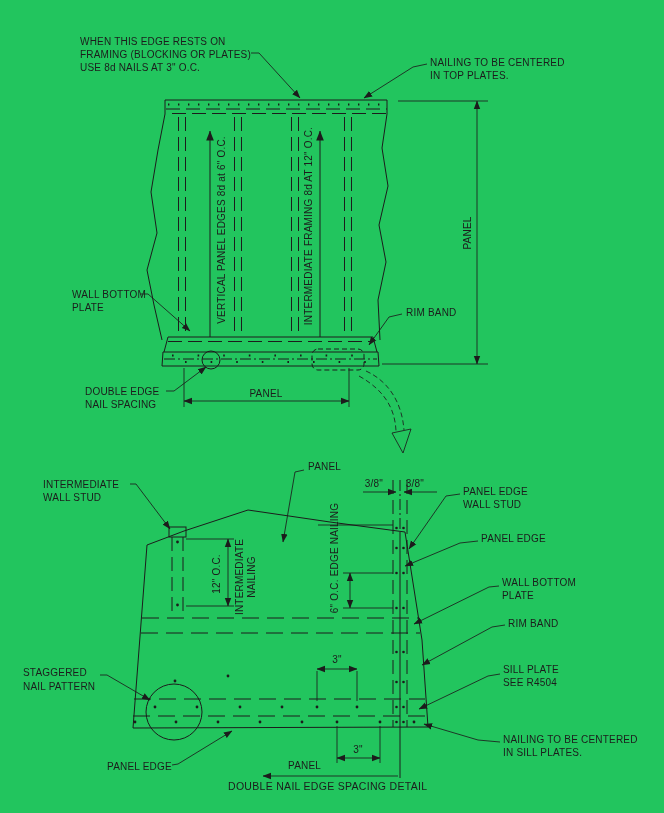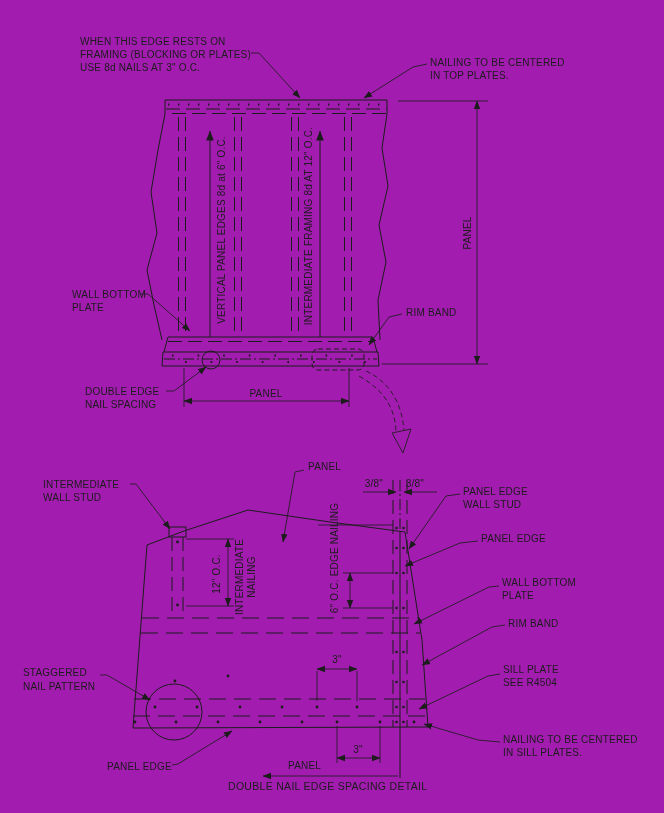--- a/index.html
+++ b/index.html
@@ -1,16 +1,16 @@
 <!DOCTYPE html>
 <html><head>
 <meta charset="utf-8">
 <style>
   html,body{margin:0;padding:0;background:#fff;}
-  .canvas{position:relative;width:664px;height:813px;background:#a21caf;overflow:hidden;}
+  .canvas{position:relative;width:664px;height:813px;background:#22c55e;overflow:hidden;}
   svg{position:absolute;left:0;top:0;}
   .ln{stroke:#1c1c1c;fill:none;stroke-width:1;}
   .thin{stroke:#1c1c1c;fill:none;stroke-width:.85;}
   .dash{stroke-dasharray:14 6;}
   .dashlg{stroke-dasharray:17 8;}
   .dashsm{stroke-dasharray:5 3;}
   .dashdot{stroke-dasharray:11 3 2 3;}
   .dots{stroke:#1c1c1c;fill:none;stroke-width:1.8;stroke-dasharray:1.6 24;}
   .nrow{stroke:#1c1c1c;fill:none;stroke-width:1.8;stroke-dasharray:1.4 8.6;}
   .nail{fill:#1c1c1c;stroke:none;}

